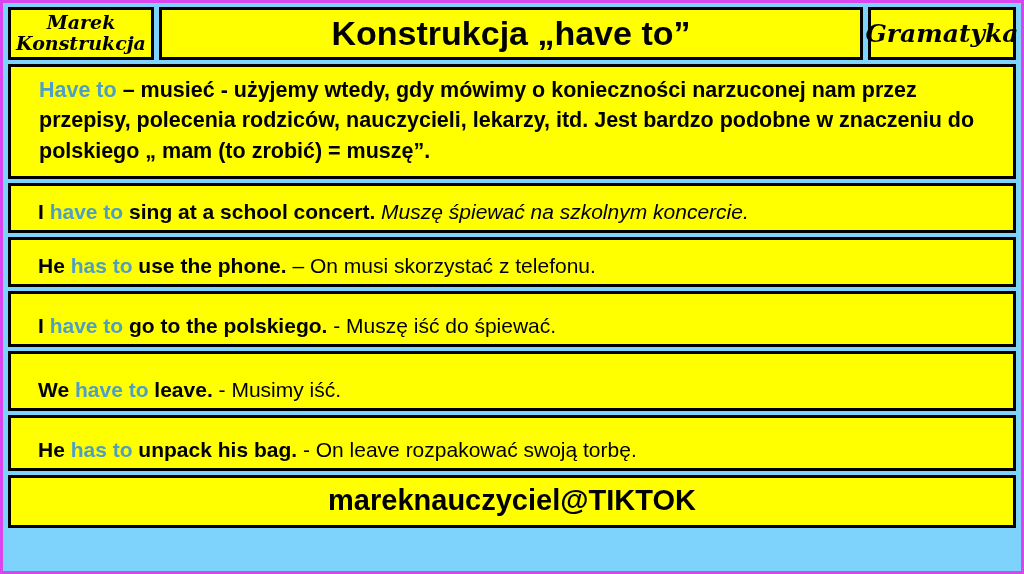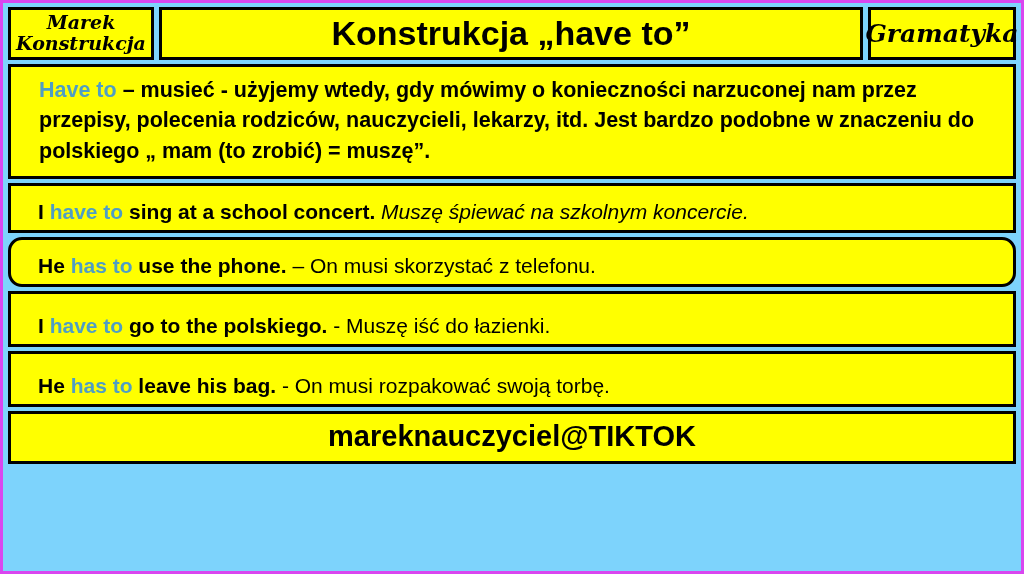--- a/index.html
+++ b/index.html
@@ -104,21 +104,21 @@
     font-weight: normal;
   }
   .example .pl-i {
     font-style: italic;
     font-weight: normal;
   }
 
   
   .r-intro { min-height: 108px; }
   .r1 { min-height: 50px; }
-  .r2 { min-height: 50px; border-radius: 14px; }
+  .r2 { min-height: 50px; }
   .r3 { min-height: 56px; }
   .r4 { min-height: 60px; }
   .r5 { min-height: 56px; }
 
   
   .footer {
     display: flex;
     margin: 4px 5px 4px 5px;
     gap: 6px;
   }
@@ -166,28 +166,33 @@
   </div>
 
   <div class="row example r2">
     <div>
       <span class="en">He  </span><span class="hl">has to</span><span class="en"> use the phone.</span><span class="pl"> – On musi skorzystać z telefonu.</span>
     </div>
   </div>
 
   <div class="row example r3">
     <div>
-      <span class="en">I </span><span class="hl">have to</span><span class="en"> go to the polskiego.</span><span class="pl"> - Muszę iść do łazienki.</span>
+      <span class="en">I </span><span class="hl">have to</span><span class="en"> go to the polskiego.</span><span class="pl"> - Muszę iść do śpiewać.</span>
     </div>
   </div>
 
+  <div class="row example r4">
+    <div>
+      <span class="en">We </span><span class="hl">have to</span><span class="en"> leave.</span><span class="pl"> - Musimy iść.</span>
+    </div>
+  </div>
 
   <div class="row example r5">
     <div>
-      <span class="en">He </span><span class="hl">has to</span><span class="en"> leave his bag.</span><span class="pl"> - On musi rozpakować swoją torbę.</span>
+      <span class="en">He </span><span class="hl">has to</span><span class="en"> unpack his bag.</span><span class="pl"> - On leave rozpakować swoją torbę.</span>
     </div>
   </div>
 
   <div class="footer">
     <div class="foot-box">mareknauczyciel@TIKTOK</div>
   </div>
 
 </div>
 
 </body></html>

